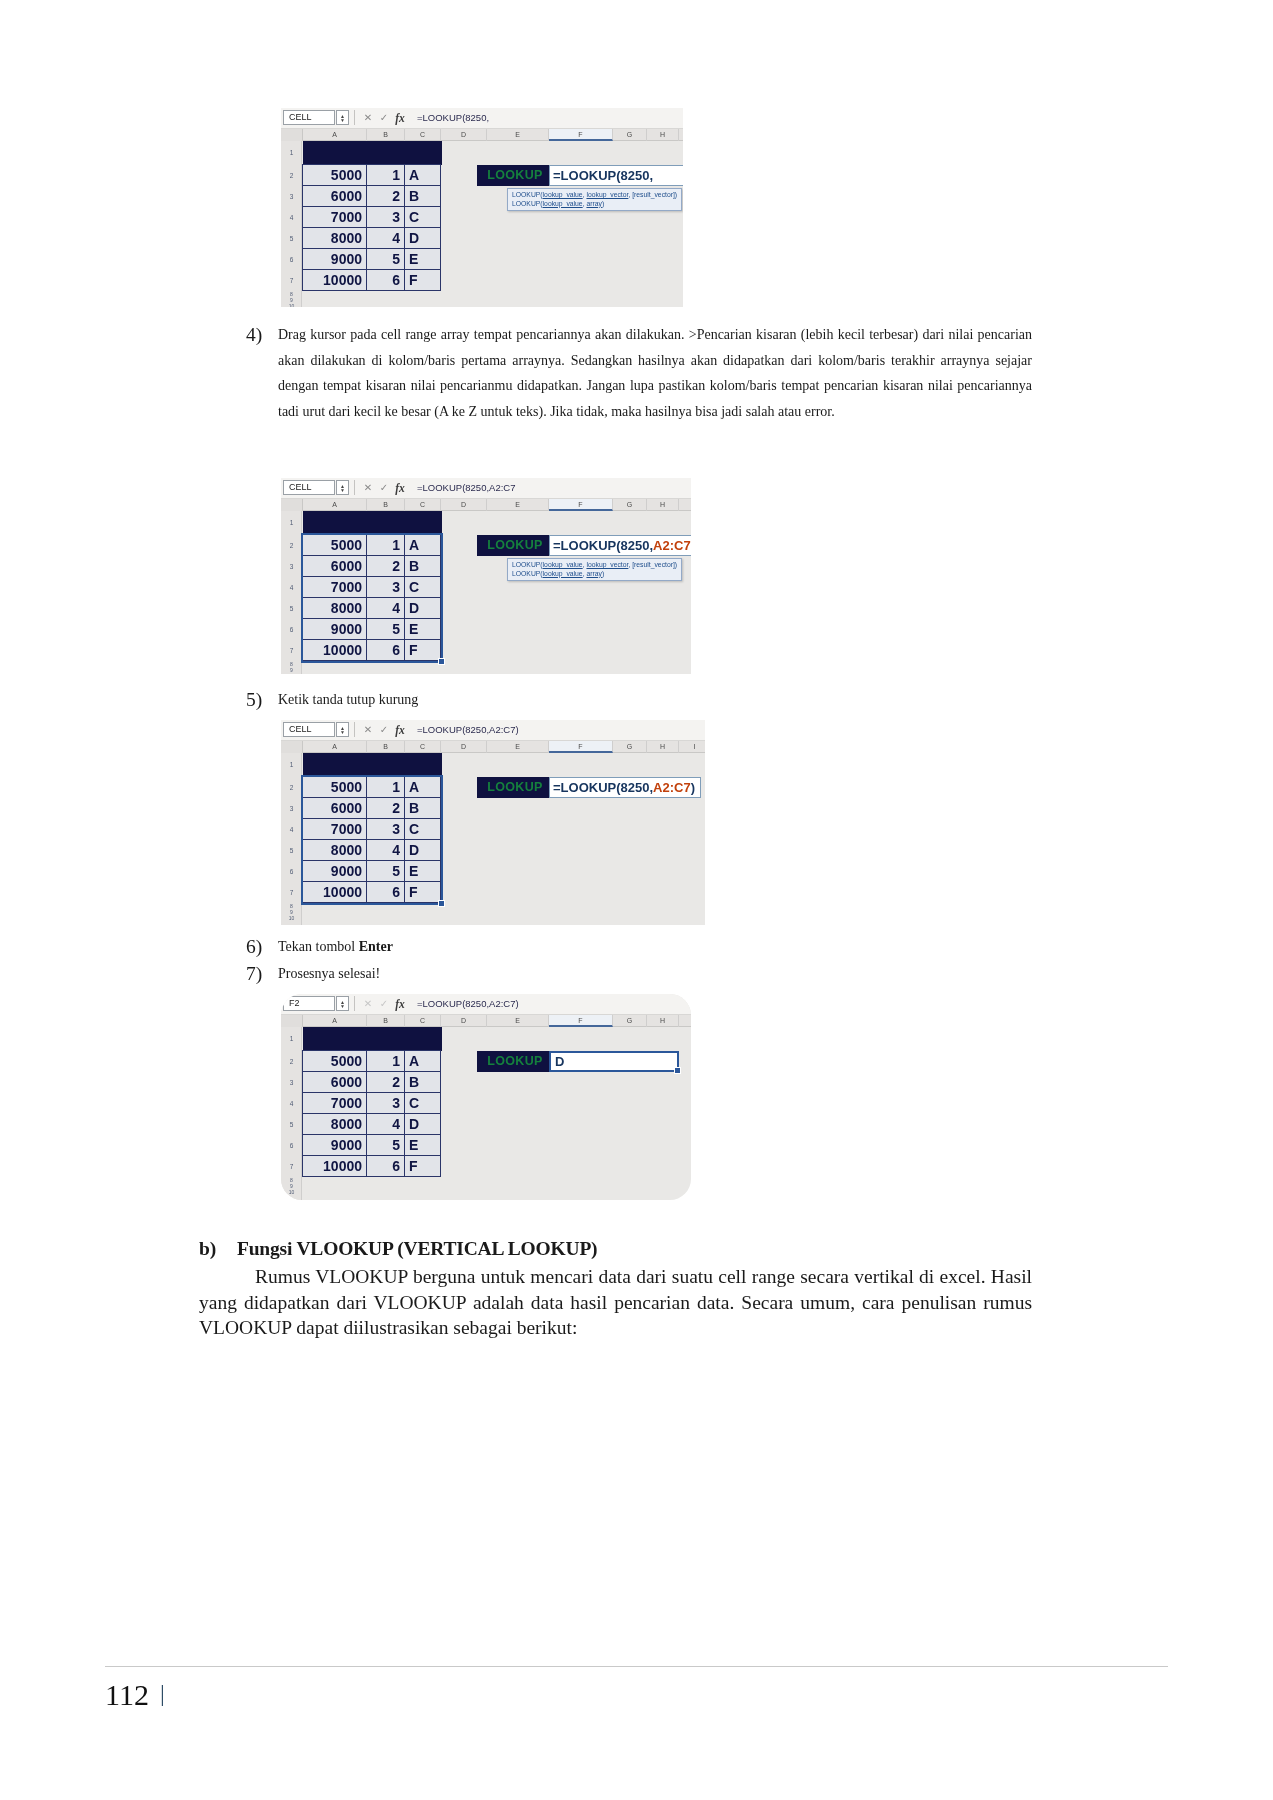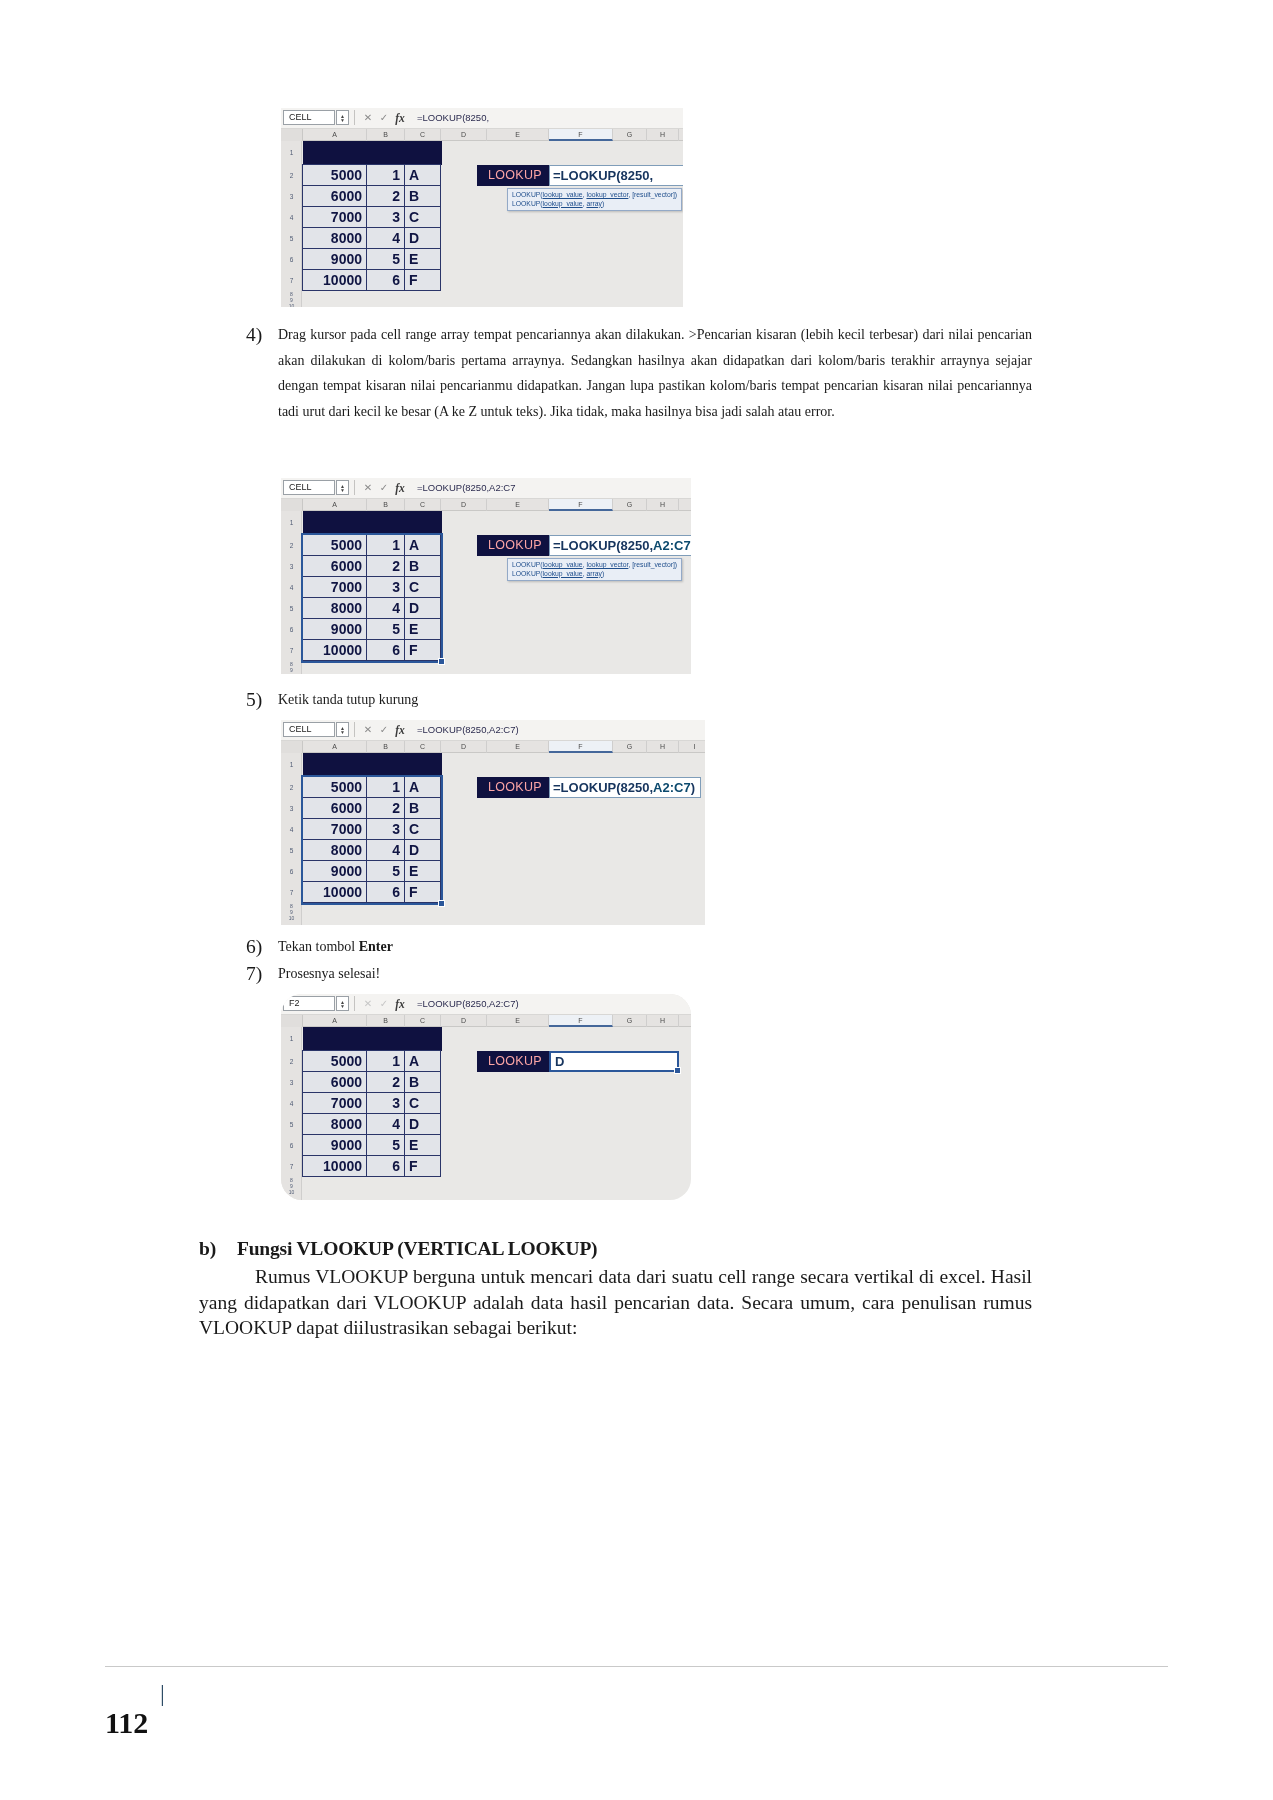--- a/index.html
+++ b/index.html
@@ -12,21 +12,21 @@
   .just{text-align:justify;}
   .b{font-weight:bold;}
   .secb-label{position:absolute;font-size:19.5px;font-weight:bold;}
   .secb-head{position:absolute;font-size:19.5px;font-weight:bold;letter-spacing:-0.2px;}
   .secb-para{position:absolute;font-size:19.5px;line-height:25.5px;text-align:justify;text-indent:56px;}
   .secb-formula{position:absolute;font-size:19.5px;font-weight:bold;letter-spacing:-0.2px;}
   .secb-para2{position:absolute;font-size:19.5px;line-height:25.5px;text-align:justify;}
 
   
   .f-rule{position:absolute;left:105px;top:1666px;width:1063px;height:1px;background:#c9c9c9;}
-  .f-num{position:absolute;left:105px;top:1678px;font-size:30px;font-weight:bold;color:#111;margin-top:28px;}
+  .f-num{position:absolute;left:105px;top:1678px;font-size:30px;font-weight:normal;color:#111;}
   .f-sep{position:absolute;left:160px;top:1680px;font-size:24px;color:#2e4d66;}
   .f-text{position:absolute;left:173px;top:1689px;font-size:17px;color:#33536d;
           letter-spacing:6px;word-spacing:8px;white-space:nowrap;}
 
   
   .sheet{position:absolute;background:#e9e8e6;overflow:hidden;
          font-family:"Liberation Sans",sans-serif;margin-top:8px;}
   .sheet1{left:281px;top:100px;width:402px;height:199px;}
   .sheet2{left:281px;top:470px;width:410px;height:196px;}
   .sheet3{left:281px;top:712px;width:424px;height:205px;}
@@ -68,26 +68,26 @@
 
   .dtable{position:absolute;left:21px;top:23px;border-collapse:collapse;}
   .dtable td{border:1px solid #2a3468;background:#e2e4e9;height:21px;box-sizing:border-box;
              font-size:14px;font-weight:bold;color:#101543;padding:0 4px;
              font-family:"Liberation Sans",sans-serif;}
   .c-a{width:64px;text-align:right;}
   .c-b{width:38px;text-align:right;}
   .c-c{width:36px;text-align:left;}
 
   .lookuplabel{position:absolute;left:196px;top:24px;width:76px;height:21px;background:#0f1140;
-               color:#fca5a5;font-weight:normal;font-size:12.5px;line-height:21px;text-align:center;
+               color:#15803d;font-weight:bold;font-size:12.5px;line-height:21px;text-align:center;
                letter-spacing:.3px;}
   .fcell{position:absolute;left:268px;top:24px;width:152px;height:21px;background:#fff;
          border:1px solid #7f9db9;box-sizing:border-box;font-size:13px;font-weight:600;
          color:#17355e;line-height:19px;padding-left:3px;white-space:nowrap;}
-  .fcell .rng{color:#0c4a6e;}
+  .fcell .rng{color:#c2410c;}
   .rescell{position:absolute;left:268px;top:24px;width:130px;height:21px;background:#fff;
            border:2px solid #2b579a;box-sizing:border-box;font-size:13px;font-weight:600;
            color:#17355e;line-height:17px;padding-left:4px;}
   .handle{position:absolute;right:-4px;bottom:-4px;width:5px;height:5px;background:#2b579a;
           border:1px solid #fff;}
   .ftip{position:absolute;left:226px;top:47px;background:#e9eef6;border:1px solid #93a9c7;
         padding:2px 4px;font-size:6.8px;line-height:8.5px;color:#1f4e8c;white-space:nowrap;
         box-shadow:1px 1px 2px rgba(0,0,0,.2);}
   .ftip .u{text-decoration:underline;}
   .selbox{position:absolute;left:20px;top:22px;width:142px;height:130px;

